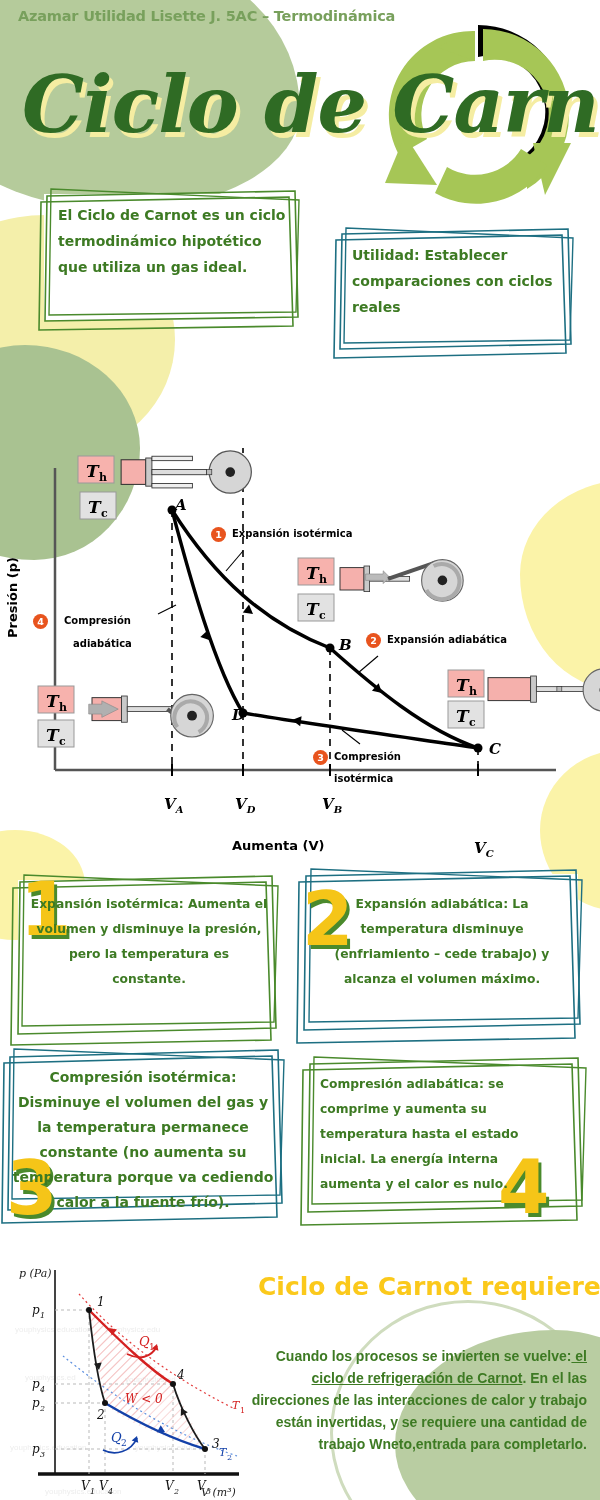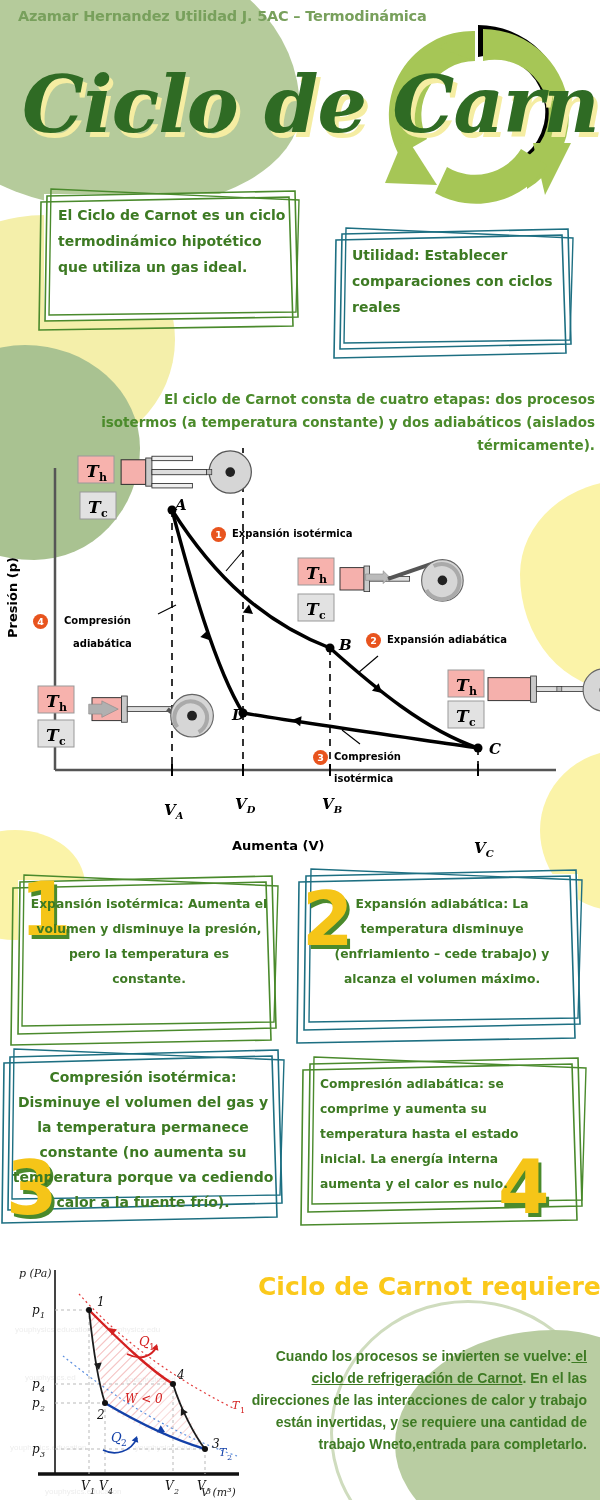--- a/index.html
+++ b/index.html
@@ -185,21 +185,21 @@
   <svg class="recycle" viewBox="0 0 215 200">
     <path d="M103 10 A88 88 0 0 1 191 98 A88 88 0 0 1 150 172 L150 140 A56 56 0 0 0 103 42 Z" fill="#a5c council"></path>
     <path d="M108 14 A86 86 0 0 1 194 100 A86 86 0 0 1 152 174 L152 142 A54 54 0 0 0 108 46 Z" fill="#a6c656"></path>
     <path d="M100 16 A84 84 0 0 0 24 140 L52 124 A54 54 0 0 1 100 46 Z" fill="#a6c656"></path>
     <path d="M100 16 L100 46 L62 32 Z" fill="#a6c656"></path>
     <path d="M30 120 L62 170 L10 168 Z" fill="#a6c656"></path>
     <path d="M158 128 L196 128 L170 180 Z" fill="#a6c656"></path>
     <path d="M60 178 A84 84 0 0 0 172 150 L146 134 A54 54 0 0 1 72 152 Z" fill="#a6c656"></path>
   </svg>
 
-  <div class="author">Azamar Hernandez Utilidad J.  5AC – Termodinámica</div>
+  <div class="author">Azamar Utilidad Lisette J.  5AC – Termodinámica</div>
   <div class="title">Ciclo de Carnot</div>
 
   <div class="sketchbox" style="left:36px;top:180px;width:272px;height:155px;">
     <svg class="frame" viewBox="0 0 272 155" preserveAspectRatio="none">
       <rect x="8" y="14" width="254" height="126" fill="#ffffff" stroke="none"></rect>
       <path d="M11 16 L259 11 L262 137 L9 141 Z" fill="none" stroke="#4a8a2c" stroke-width="1.6"></path>
       <path d="M5 22 L253 17 L257 146 L3 150 Z" fill="none" stroke="#4a8a2c" stroke-width="1.6"></path>
       <path d="M15 9 L263 20 L260 132 L13 135 Z" fill="none" stroke="#4a8a2c" stroke-width="1.4"></path>
     </svg>
     <div class="boxtext" style="left:22px;top:22px;width:228px;font-size:14px;line-height:26px;text-align:left;">El Ciclo de Carnot es un ciclo termodinámico hipotético que utiliza un gas ideal.</div>
@@ -208,21 +208,20 @@
   <div class="sketchbox" style="left:330px;top:222px;width:250px;height:140px;">
     <svg class="frame" viewBox="0 0 250 140" preserveAspectRatio="none">
       <rect x="9" y="10" width="232" height="115" fill="#ffffff" stroke="none"></rect>
       <path d="M12 12 L238 7 L241 122 L10 127 Z" fill="none" stroke="#1d6f82" stroke-width="1.6"></path>
       <path d="M6 18 L232 13 L236 131 L4 136 Z" fill="none" stroke="#1d6f82" stroke-width="1.6"></path>
       <path d="M16 6 L243 16 L240 118 L14 121 Z" fill="none" stroke="#1d6f82" stroke-width="1.4"></path>
     </svg>
     <div class="boxtext" style="left:22px;top:20px;width:210px;font-size:14px;line-height:26px;text-align:left;">Utilidad: Establecer comparaciones con ciclos reales</div>
   </div>
 
-  <div class="para-4etapas">El ciclo de Carnot consta de cuatro etapas: dos procesos isotermos (a temperatura constante) y dos adiabáticos (aislados térmicamente).</div>
 
   <svg class="pvchart" viewBox="0 0 600 410">
 
     <line x1="55" y1="20" x2="55" y2="322" stroke="#555" stroke-width="2.5"></line>
     <line x1="55" y1="322" x2="556" y2="322" stroke="#555" stroke-width="2.5"></line>
 
     <line x1="172" y1="62" x2="172" y2="322" stroke="#000" stroke-width="1.6" stroke-dasharray="7,6"></line>
     <line x1="243" y1="715" x2="243" y2="322" stroke="#000" stroke-width="1.6" stroke-dasharray="7,6" transform="translate(0,-450)"></line>
     <line x1="243" y1="265" x2="243" y2="322" stroke="#000" stroke-width="1.6" stroke-dasharray="7,6"></line>
     <line x1="330" y1="200" x2="330" y2="322" stroke="#000" stroke-width="1.6" stroke-dasharray="7,6"></line>
@@ -341,21 +340,21 @@
   </svg>
 
   <div class="axis-label-y">Presión (p)</div>
   <div class="axis-label-x">Aumenta (V)</div>
 
   <div class="pt-label" style="left:175px;top:496px;">A</div>
   <div class="pt-label" style="left:339px;top:636px;">B</div>
   <div class="pt-label" style="left:489px;top:740px;">C</div>
   <div class="pt-label" style="left:232px;top:706px;">D</div>
 
-  <div class="v-label" style="left:164px;top:795px;margin-top:6px;">V<sub>A</sub></div>
+  <div class="v-label" style="left:164px;top:795px;">V<sub>A</sub></div>
   <div class="v-label" style="left:235px;top:795px;">V<sub>D</sub></div>
   <div class="v-label" style="left:322px;top:795px;">V<sub>B</sub></div>
   <div class="v-label" style="left:474px;top:795px;margin-top:44px;">V<sub>C</sub></div>
 
   <div class="step-num" style="left:211px;top:527px;">1</div>
   <div class="step-label" style="left:232px;top:528px;">Expansión isotérmica</div>
 
   <div class="step-num" style="left:366px;top:633px;">2</div>
   <div class="step-label" style="left:387px;top:634px;">Expansión adiabática</div>
 

